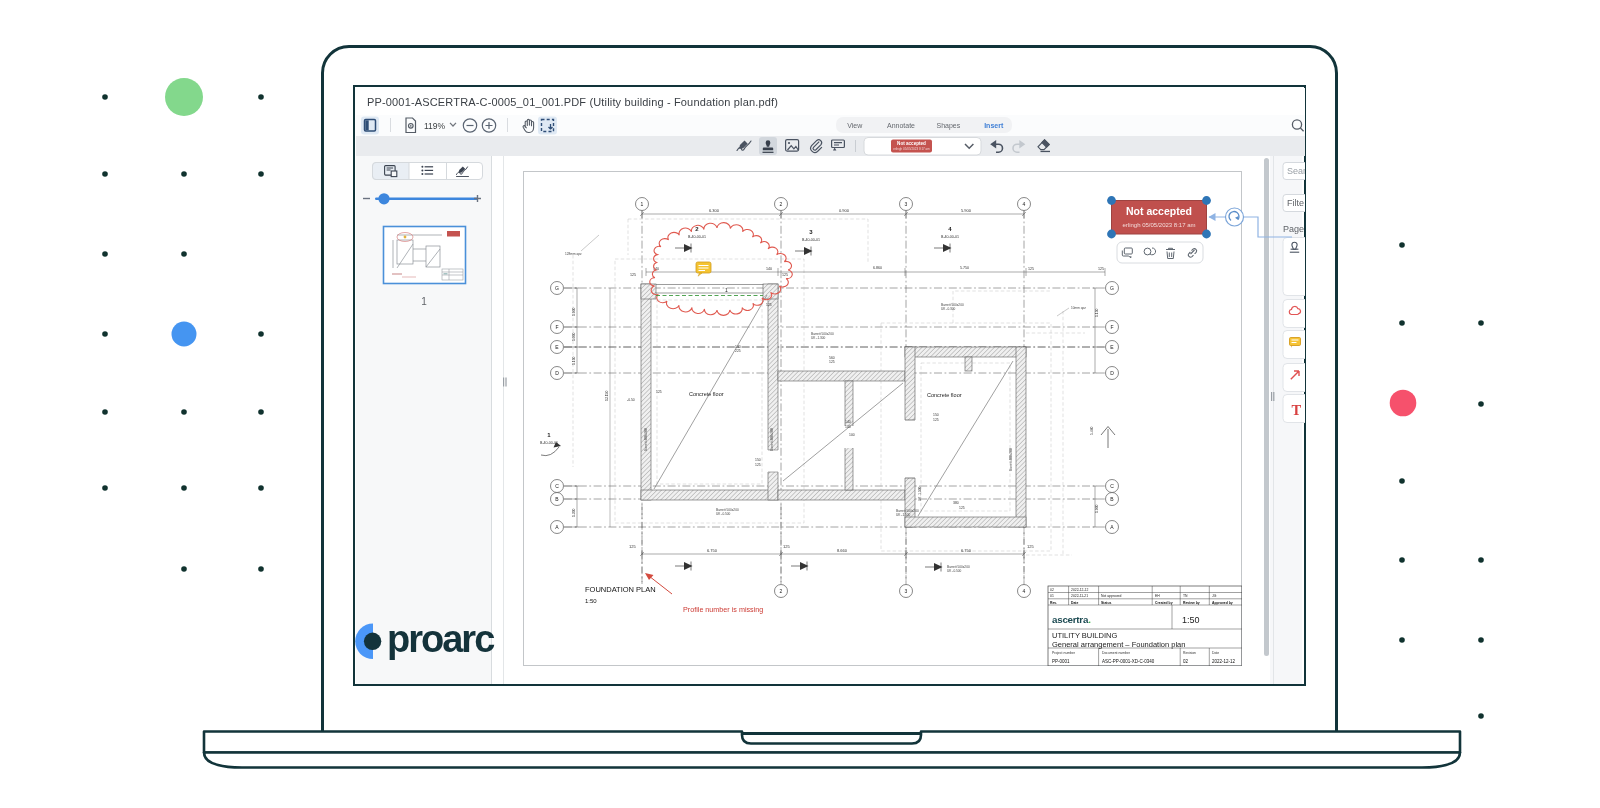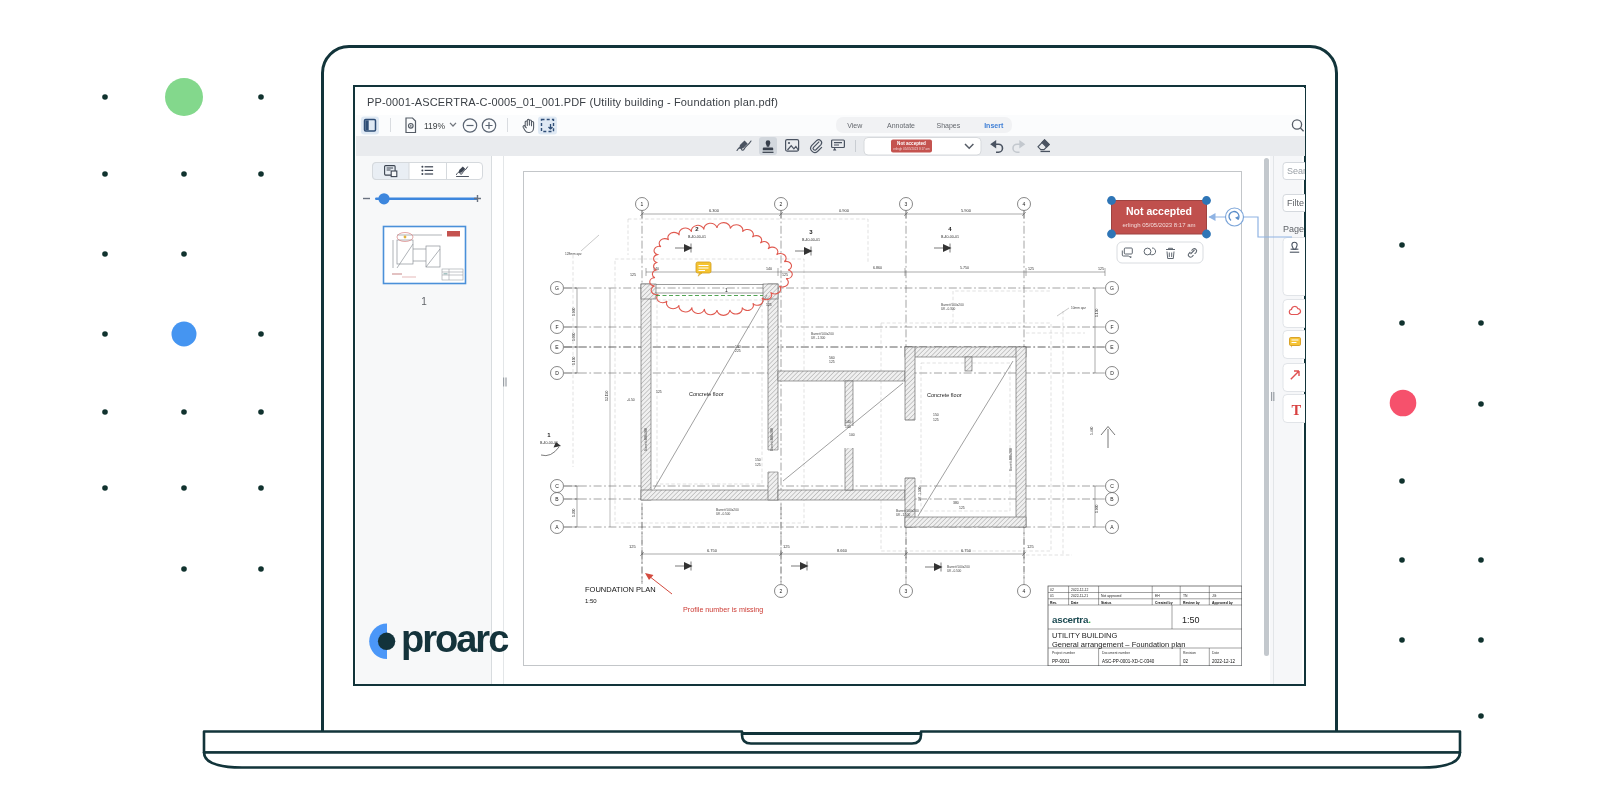--- a/index.html
+++ b/index.html
@@ -695,21 +695,21 @@
     <path d="M4.3,5.5 v4.5 M6.7,5.5 v4.5"></path>
   </g>
 
   <g stroke="#5f6770" stroke-width="1.1" fill="none" transform="translate(96,62.5)">
     <path d="M4.5,6.5 l4,-4"></path>
     <path d="M5.5,3.2 l1.5,-1.5 a2.2,2.2 0 0 1 3.1,3.1 l-1.5,1.5"></path>
     <path d="M7.5,9.8 l-1.5,1.5 a2.2,2.2 0 0 1 -3.1,-3.1 l1.5,-1.5" transform="translate(0,-2.2)"></path>
   </g>
 </svg>
 
-<div class="abs" style="left:366px;top:620px;width:160px;height:45px;">
+<div class="abs" style="left:352px;top:620px;width:160px;height:45px;">
   <svg width="160" height="45" viewBox="0 0 160 45">
 
     <path d="M21,3.5 a17.8,17.8 0 0 0 0,35.6 z" fill="#4b97f8"></path>
     <circle cx="20.6" cy="21.3" r="8.7" fill="#13333b"></circle>
 
     <text x="35" y="31.5" font-size="38" font-weight="bold" fill="#14333b" letter-spacing="-2">proarc</text>
   </svg>
 </div>
 
 </body></html>

